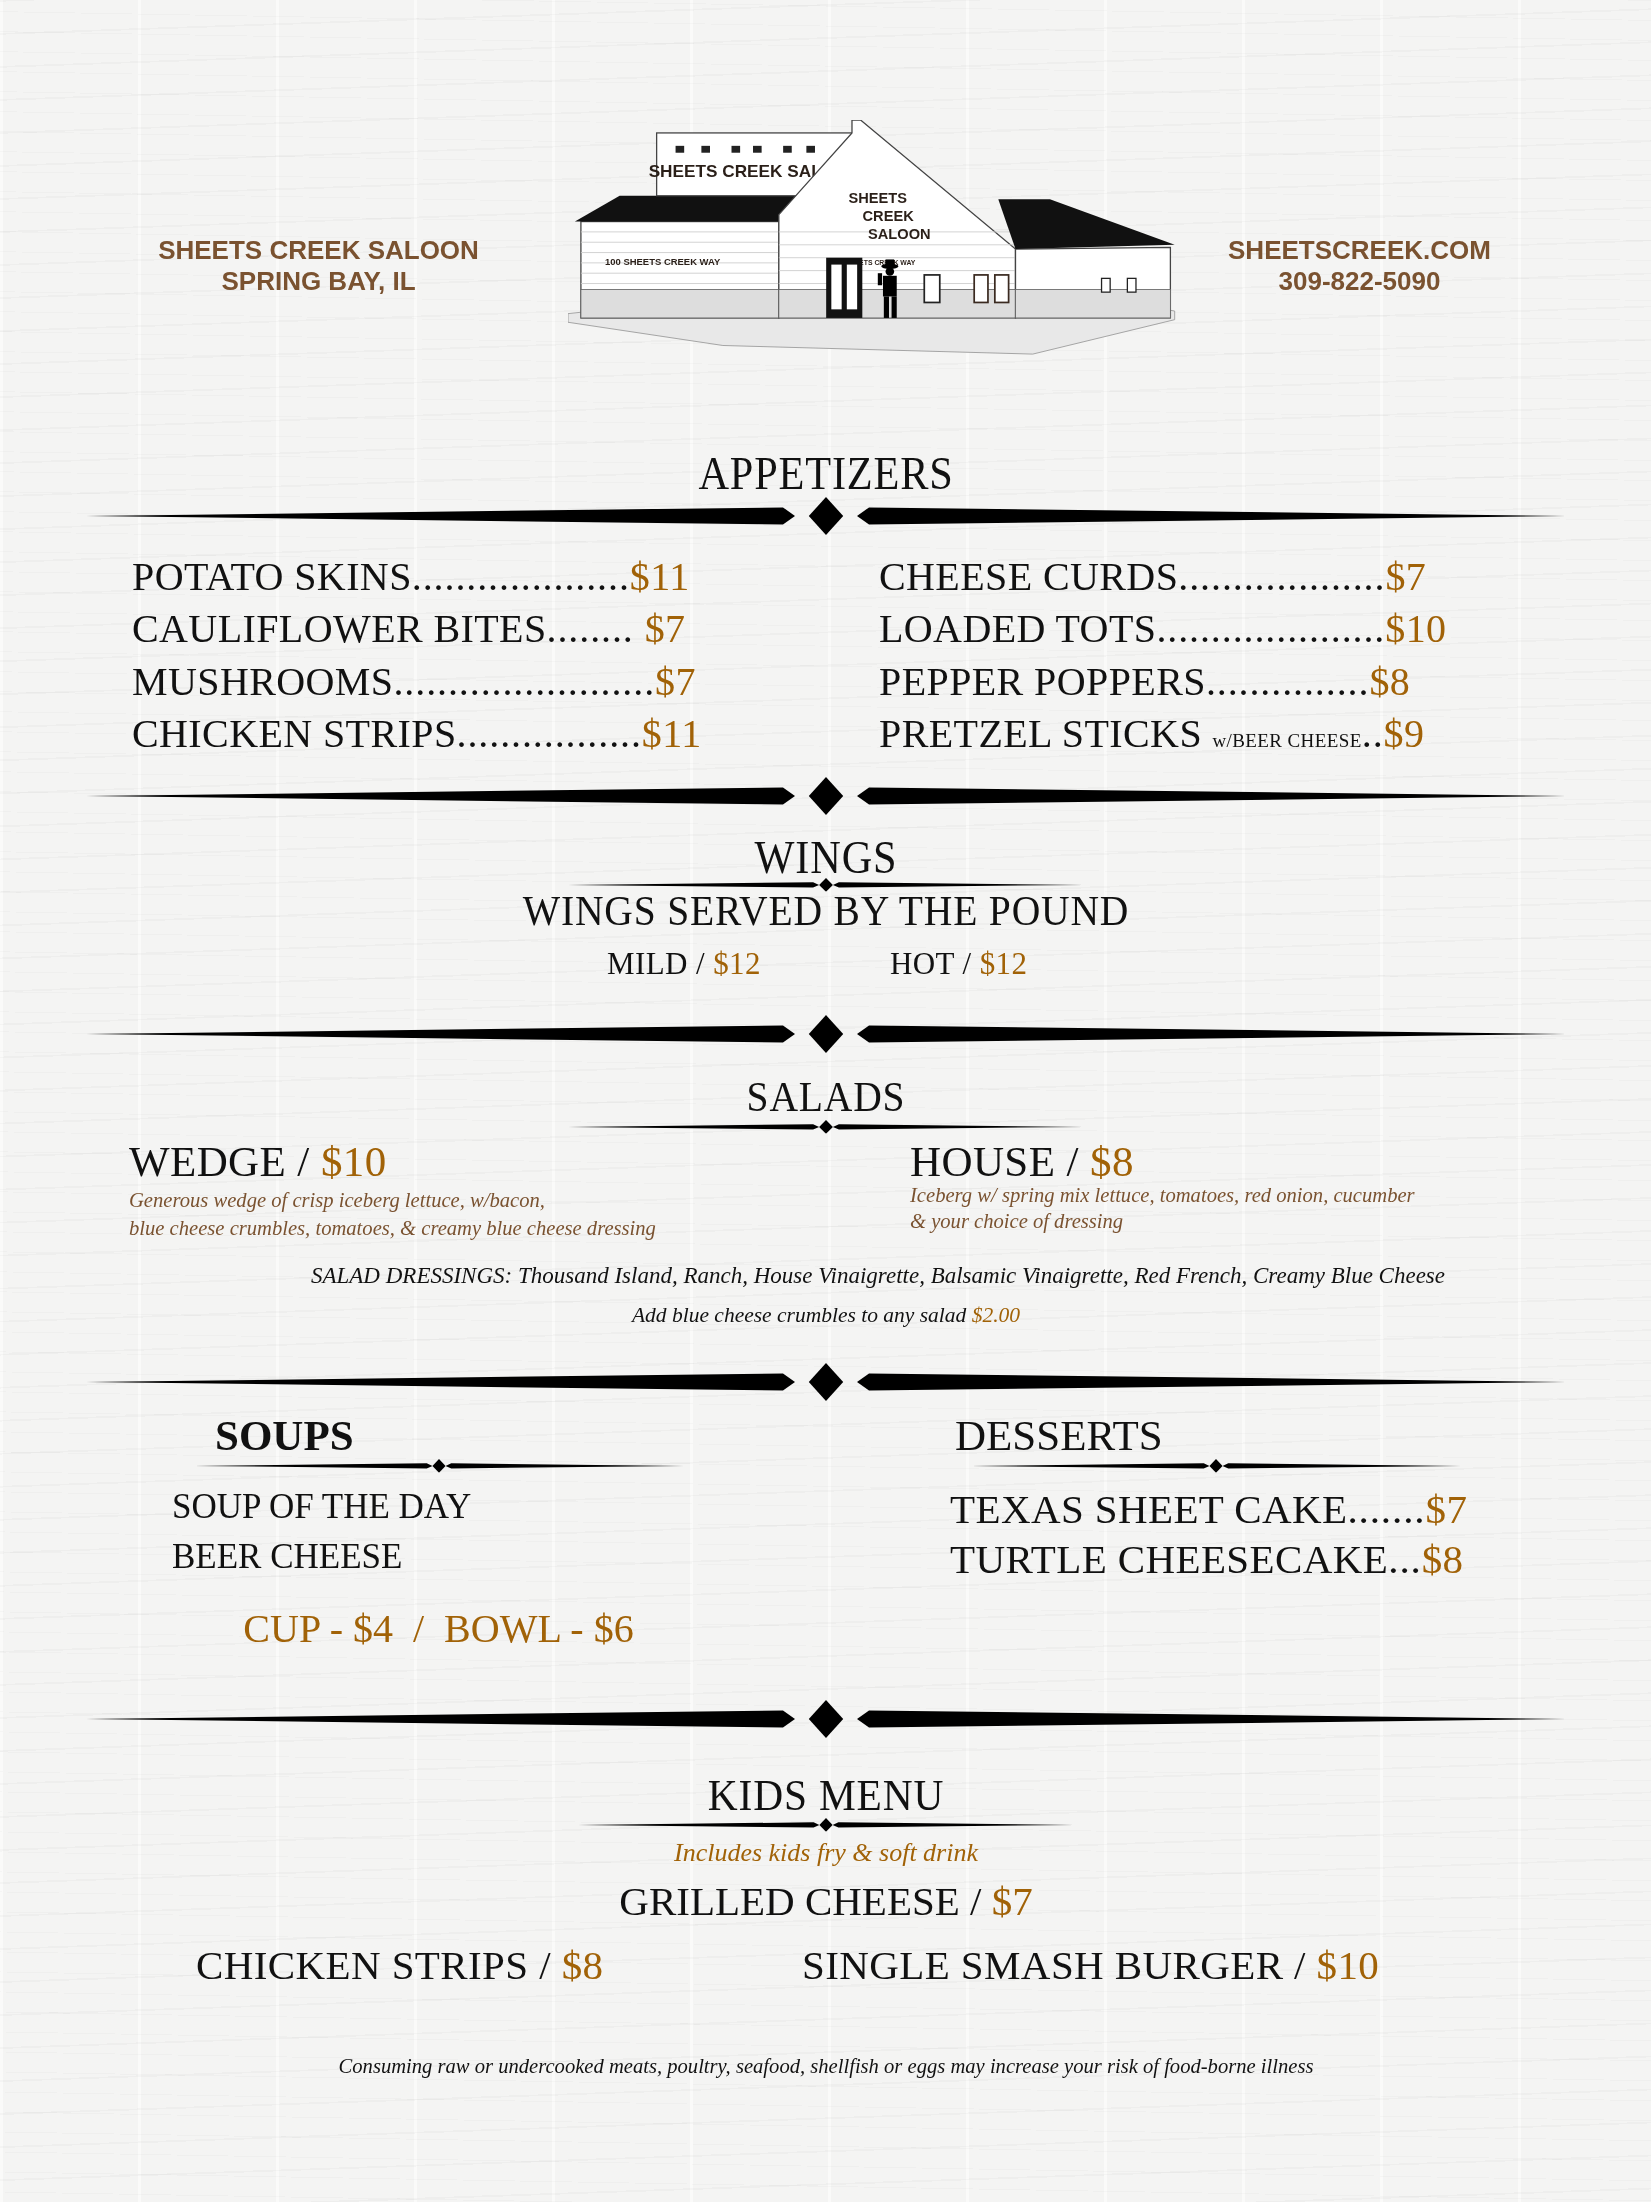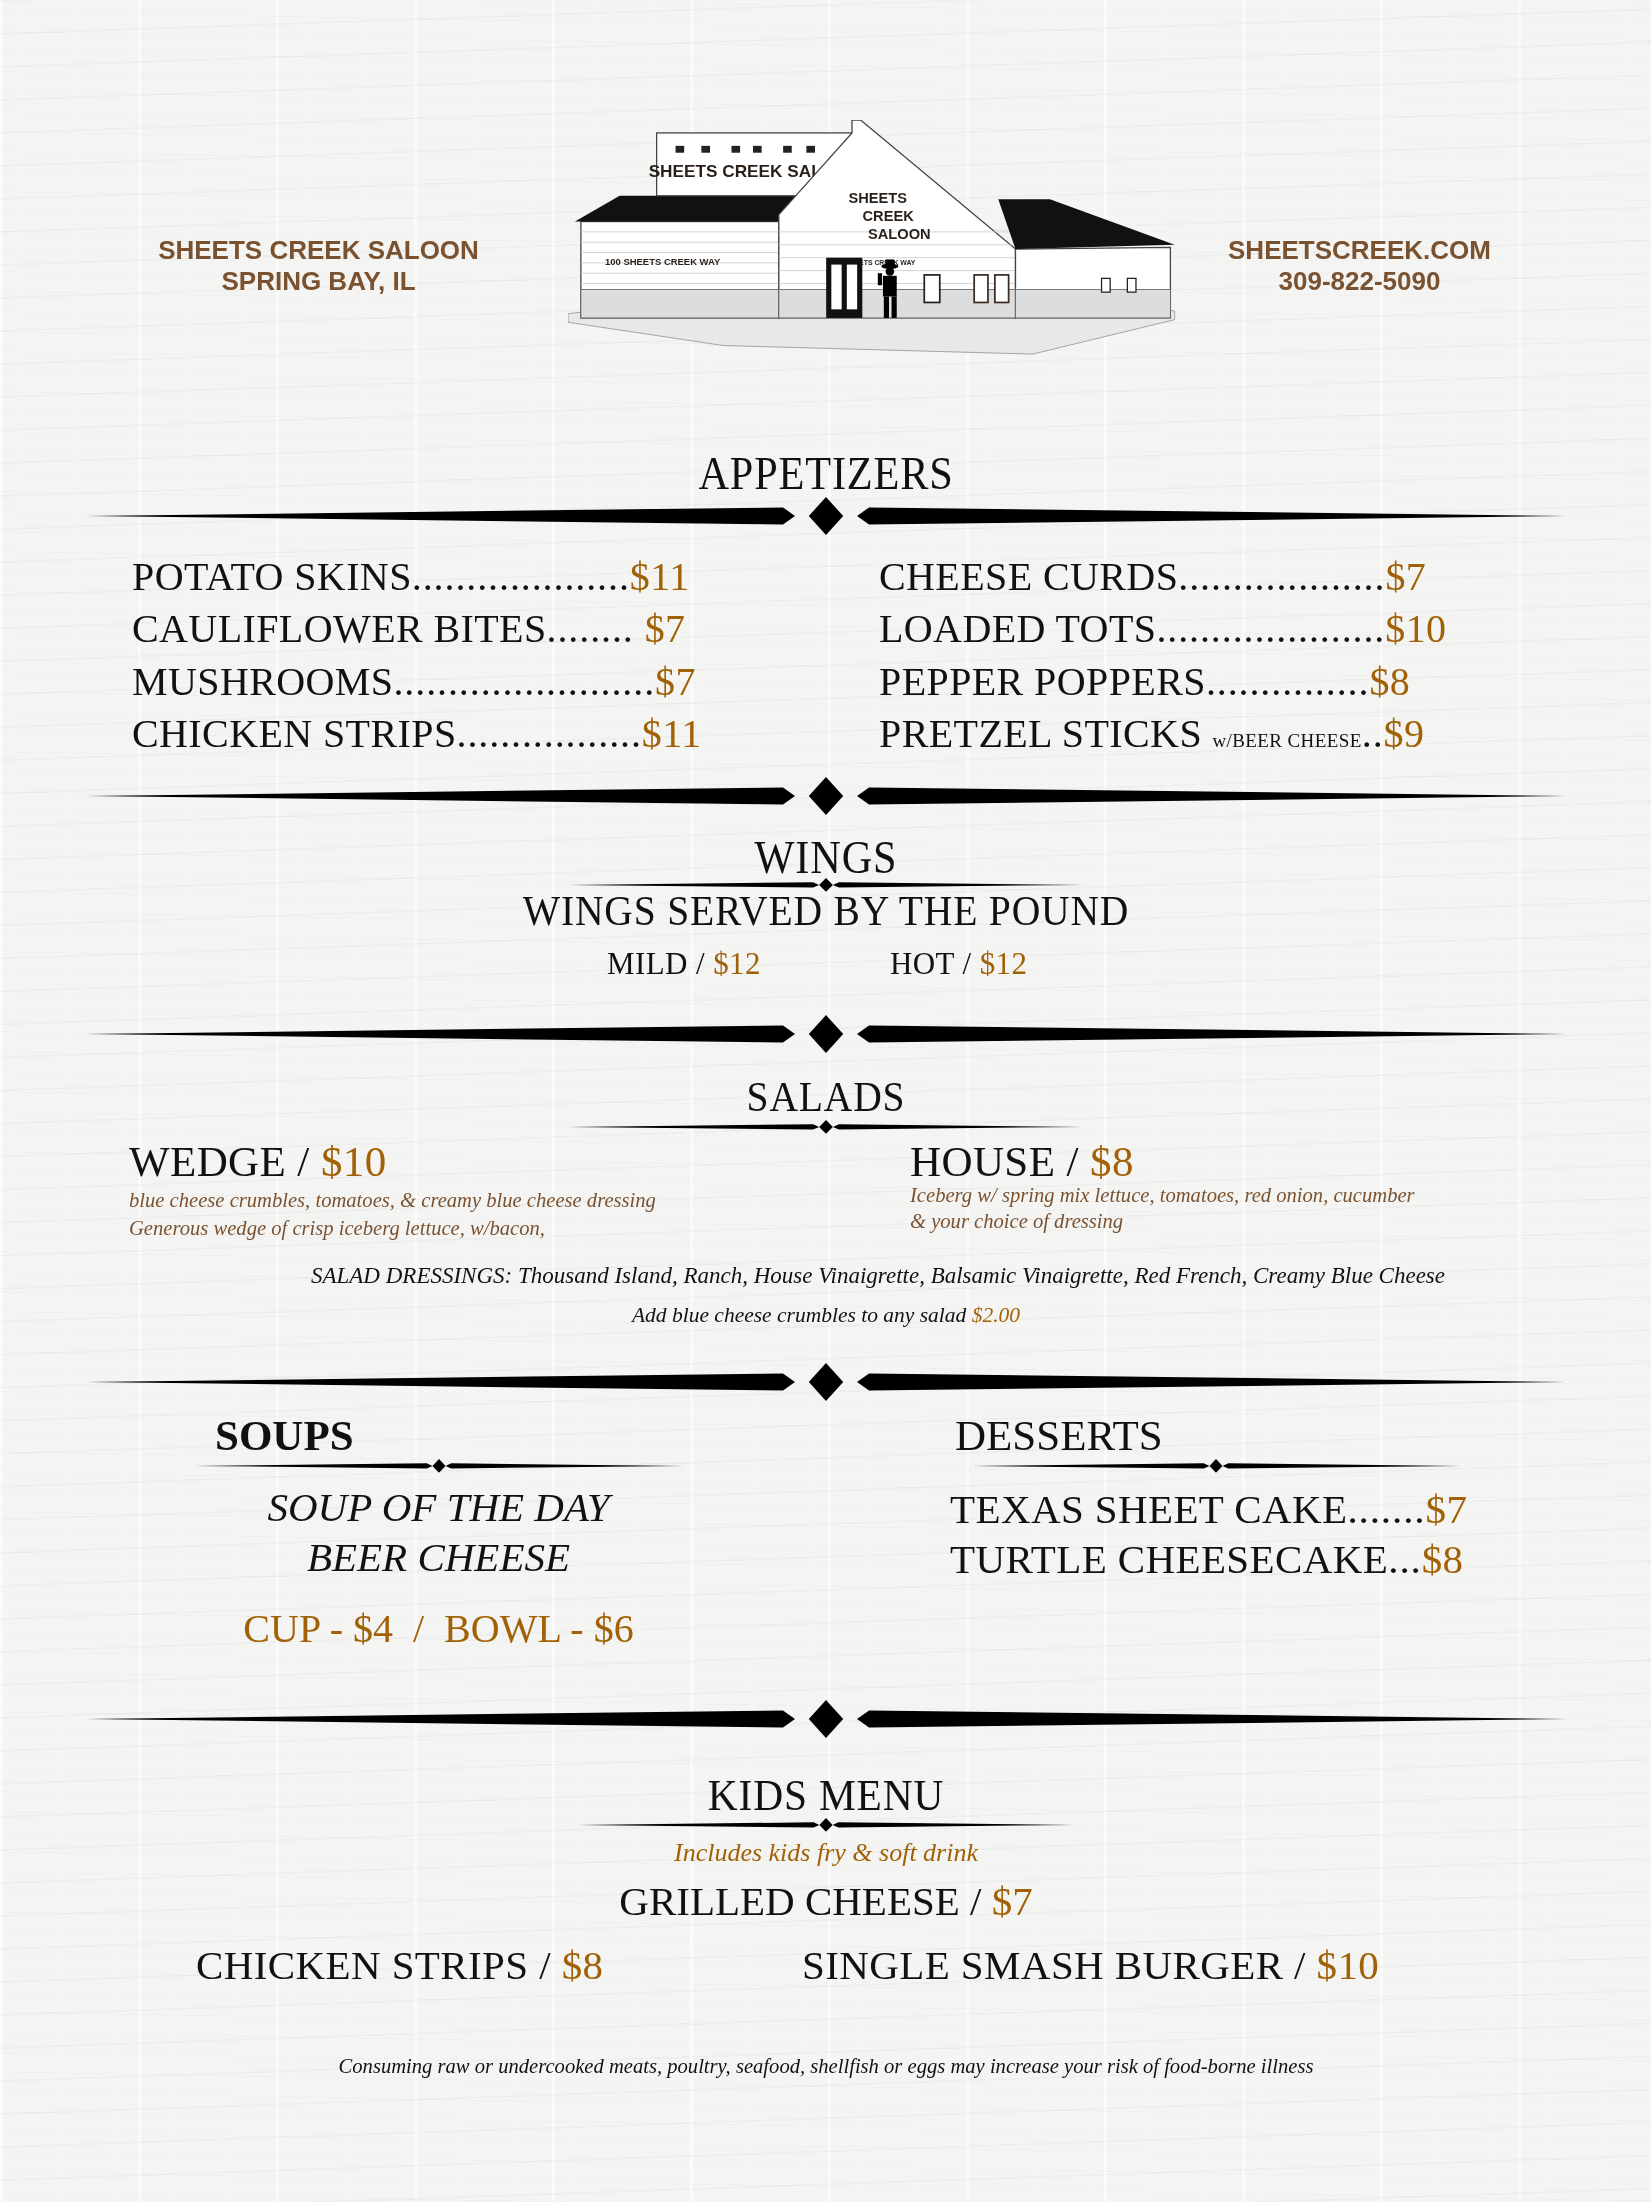--- a/index.html
+++ b/index.html
@@ -170,41 +170,41 @@
     <use href="#div-big"></use>
   </svg>
 
 <div class="sec-title" style="top:1072px; font-size:43px;">SALADS</div>
 <svg class="divider-small" style="left:568px; width:516px; top:1120px;" viewBox="0 0 600 16" width="516" height="13.8">
     <use href="#div-small"></use>
   </svg>
 
 <div class="item" style="left:129px; top:1136px; font-size:43px;"><span>WEDGE / </span><span class="brown">$10</span></div>
 <div class="desc" style="left:129px; top:1186px;">
+  <div>Generous wedge of  crisp iceberg lettuce, w/bacon,</div>
   <div>blue cheese crumbles, tomatoes, &amp; creamy blue cheese dressing</div>
-  <div>Generous wedge of  crisp iceberg lettuce, w/bacon,</div>
 </div>
 <div class="item" style="left:910px; top:1136px; font-size:43px;"><span>HOUSE / </span><span class="brown">$8</span></div>
 <div class="desc" style="left:910px; top:1182px; line-height:26px;">
   <div>Iceberg w/ spring mix lettuce, tomatoes, red onion, cucumber</div>
   <div>&amp; your choice of  dressing</div>
 </div>
 
 <div class="note" style="top:1263px; font-size:23px; left:52px;">SALAD DRESSINGS: Thousand Island, Ranch, House Vinaigrette, Balsamic Vinaigrette, Red French, Creamy Blue Cheese</div>
 <div class="note" style="top:1303px; font-size:21.5px;"><span>Add blue cheese crumbles to any salad </span><span class="brown">$2.00</span></div>
 
 <svg class="divider-big" style="top:1363px;" viewBox="0 0 1720 44" width="1480" height="38">
     <use href="#div-big"></use>
   </svg>
 
 <div class="abs serif" style="left:215px; width:482px; top:1411px; text-align:left; font-size:43px;font-weight:bold;">SOUPS</div>
 <svg class="divider-small" style="left:194px; width:490px; top:1459px;" viewBox="0 0 570 16" width="490" height="13.8">
     <use href="#div-small"></use>
   </svg>
-<div class="abs serif" style="left:172px; width:533px; top:1482px; text-align:center; font-size:41px; line-height:50px;font-style:italic;">
+<div class="abs serif" style="left:172px; width:533px; top:1482px; text-align:left; font-size:35px; line-height:50px;">
   <div>SOUP OF THE DAY</div>
   <div>BEER CHEESE</div>
 </div>
 <div class="abs serif brown" style="left:172px; width:533px; top:1605px; text-align:center; font-size:40px; white-space:pre;">CUP - $4  /  BOWL - $6</div>
 
 <div class="abs serif" style="left:955px; width:525px; top:1411px; text-align:left; font-size:43px;">DESSERTS</div>
 <svg class="divider-small" style="left:971px; width:490px; top:1459px;" viewBox="0 0 570 16" width="490" height="13.8">
     <use href="#div-small"></use>
   </svg>
 <div class="item" style="left:950px; top:1483px; font-size:41px;"><span>TEXAS SHEET CAKE</span><span class="dots">.......</span><span class="brown">$7</span></div>

